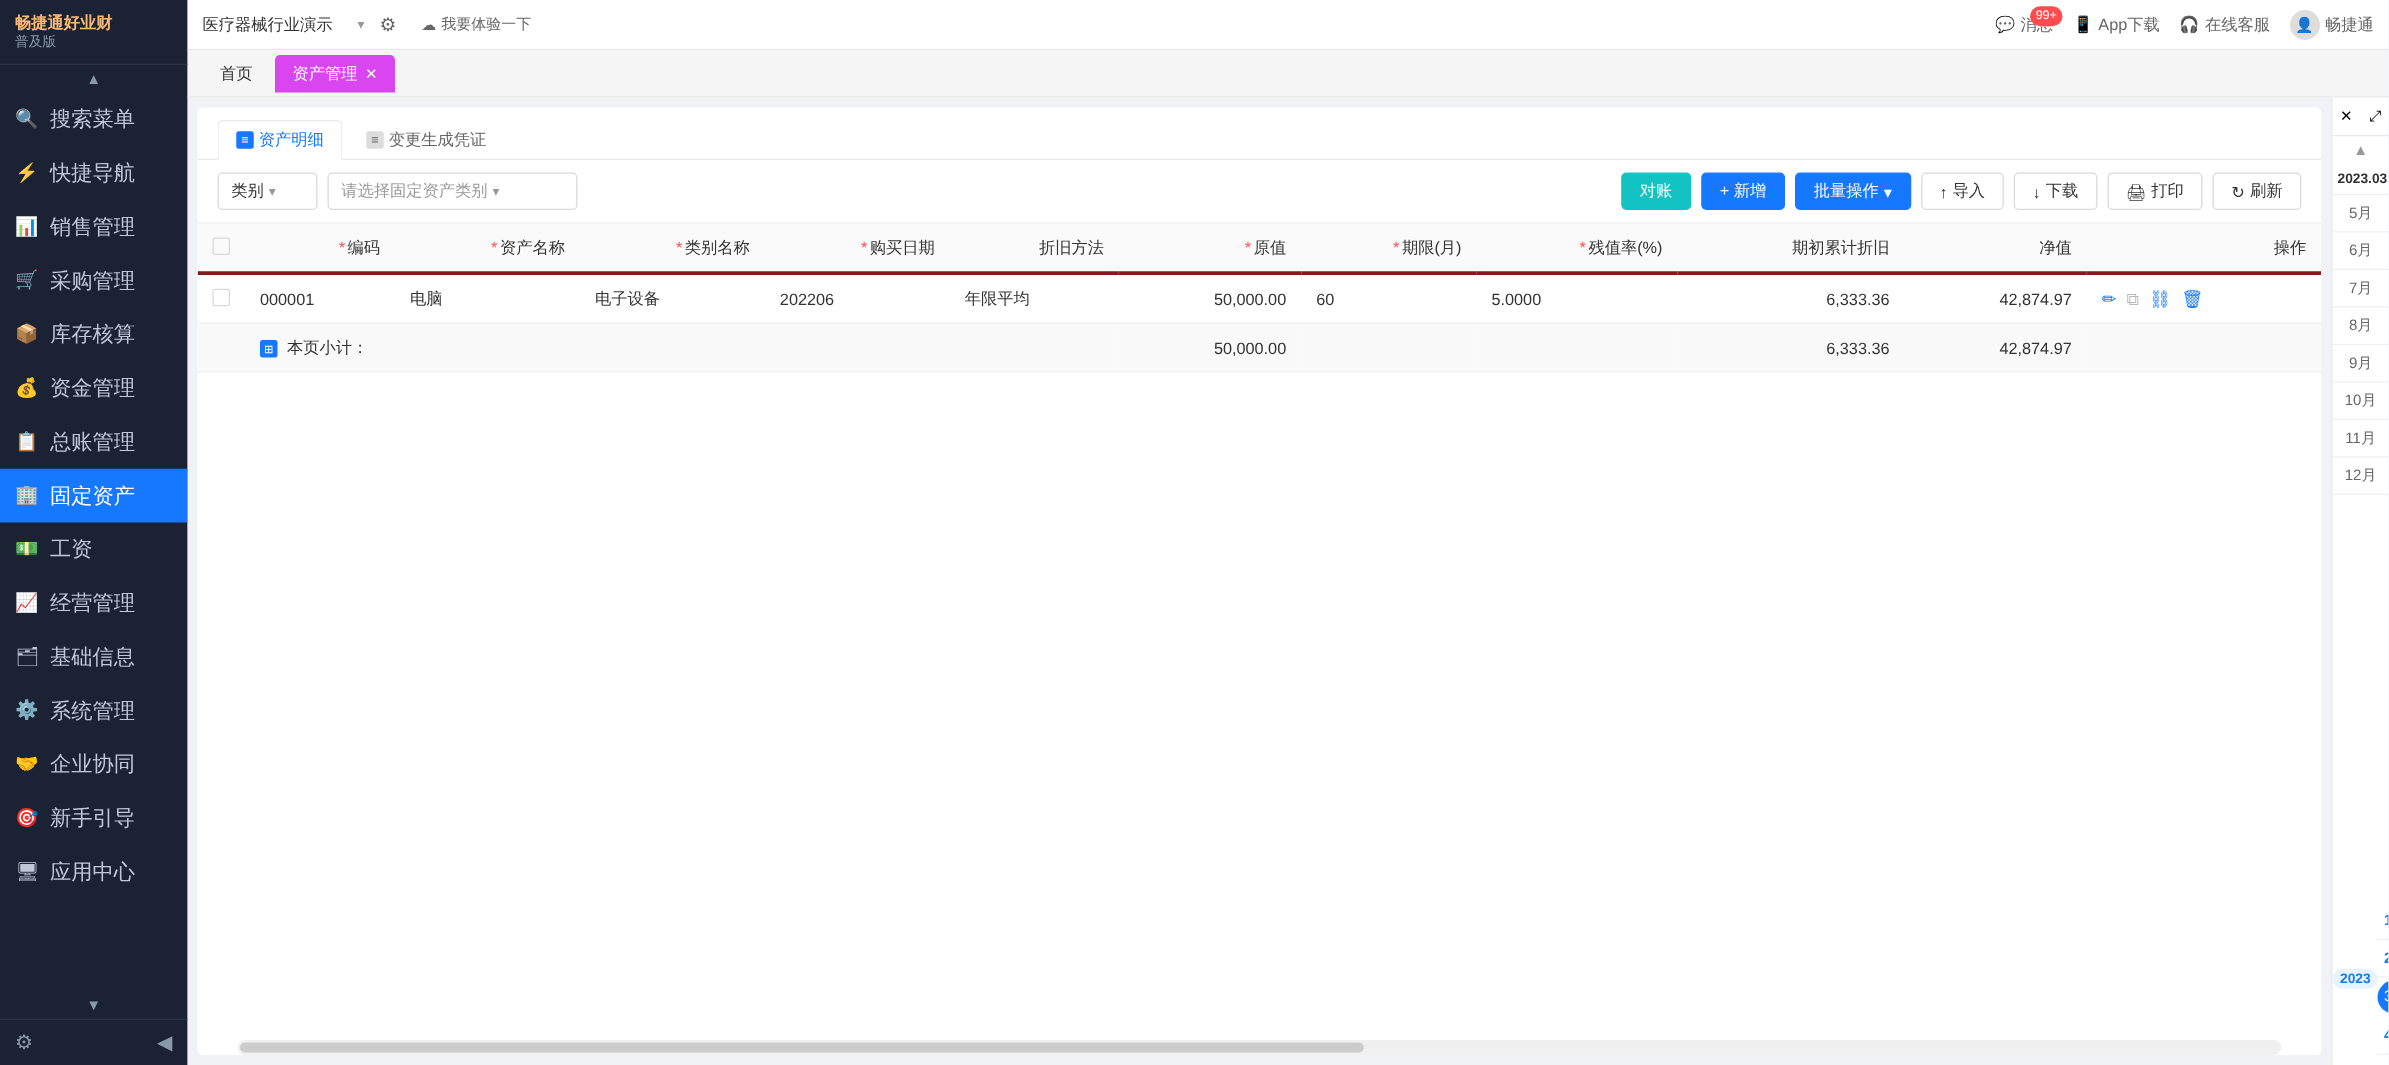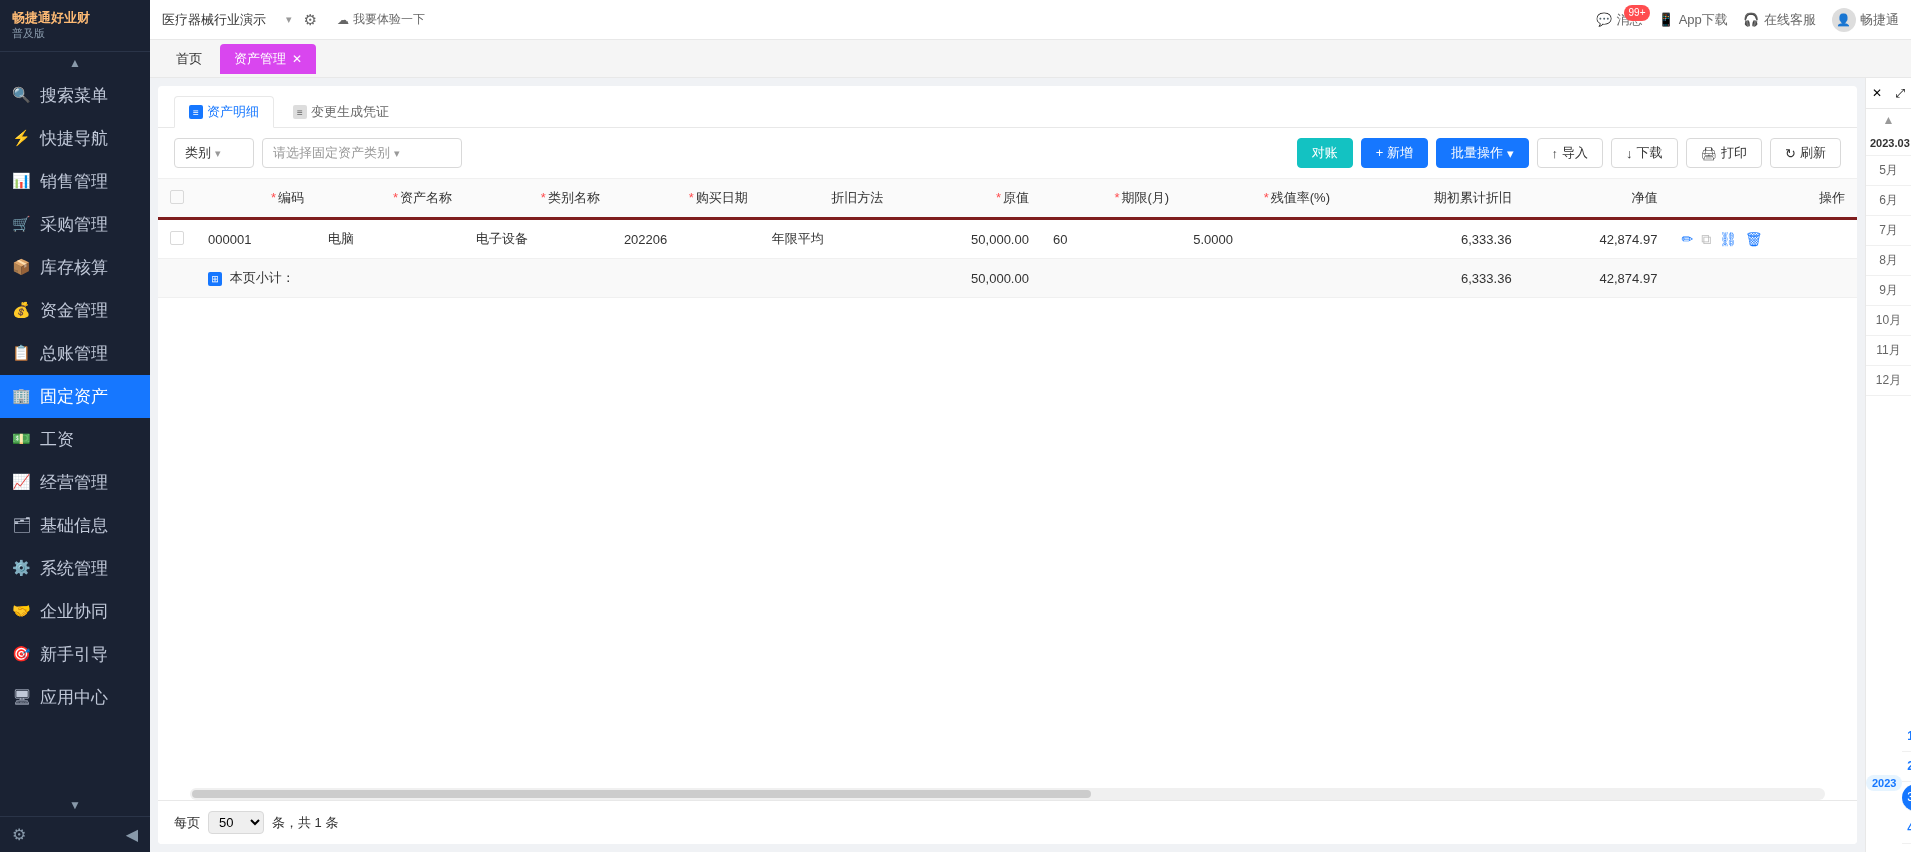--- a/index.html
+++ b/index.html
@@ -328,29 +328,20 @@
           </tbody>
         </table>
       </div>
 
       <div style="padding: 6px 16px 0;">
         <div class="scrollbar-area">
           <div class="scrollbar-thumb"></div>
         </div>
       </div>
 
-      <div class="table-footer">
-        <span>每页</span>
-        <select class="per-page-select">
-          <option>50</option>
-          <option>100</option>
-          <option>200</option>
-        </select>
-        <span>条，共 1 条</span>
-      </div>
     </div>
 
     <div class="right-panel">
       <div class="right-panel-header">
         <span style="font-size:12px;cursor:pointer;">✕</span>
         <span style="font-size:12px;cursor:pointer;">⤢</span>
       </div>
       <div class="right-panel-nav">▲</div>
       <div class="right-panel-date">2023.03</div>
       <div id="months-prev-container">

